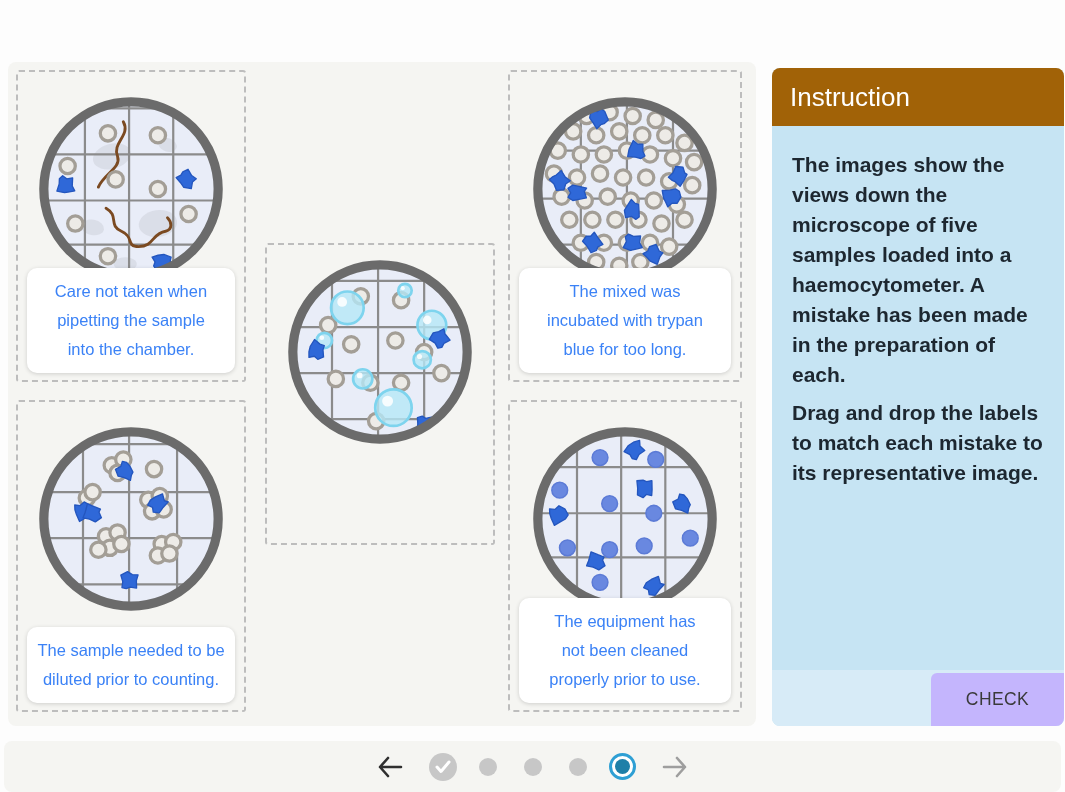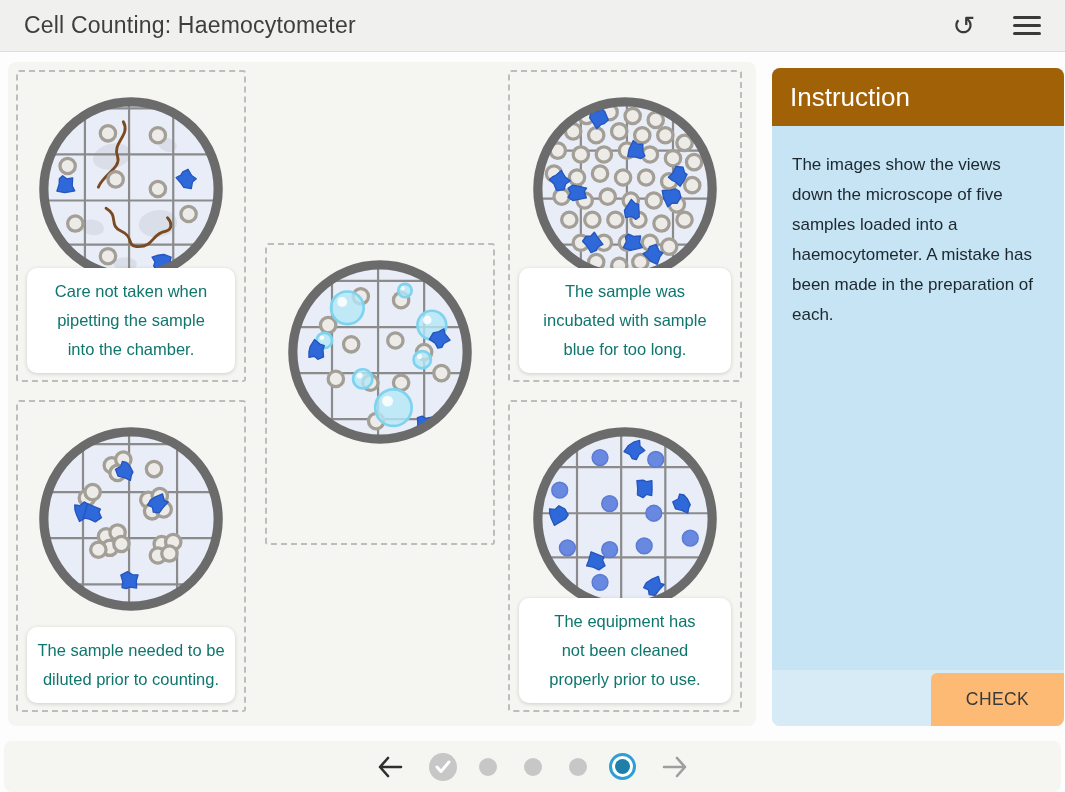--- a/index.html
+++ b/index.html
@@ -19,64 +19,51 @@
   .zone{position:absolute;border:2px dashed #bdbdbd;border-radius:3px;box-sizing:border-box;}
   .z0{left:8px;top:8px;width:230px;height:312px;}
   .z1{left:257px;top:181px;width:230px;height:302px;}
   .z2{left:500px;top:8px;width:234px;height:312px;}
   .z3{left:8px;top:338px;width:230px;height:312px;}
   .z4{left:500px;top:338px;width:234px;height:312px;}
   .scope{display:block;margin:21px auto 0;width:192px;height:192px;}
   .z1 .scope{margin-top:11px;}
   .label-card{position:absolute;left:9px;right:9px;bottom:7px;z-index:2;background:#ffffff;border-radius:10px;
        box-shadow:0 1px 4px rgba(0,0,0,.16);padding:9px 10px;text-align:center;
-       font-size:16.5px;line-height:29px;color:#0f766e;cursor:grab;text-wrap:balance;}
+       font-size:16.5px;line-height:29px;color:#3b82f6;cursor:grab;text-wrap:balance;}
   .z1 .label-card{bottom:5px;}
 
   
   .panel{position:absolute;left:772px;top:68px;width:292px;height:658px;background:#c6e4f3;border-radius:8px;}
   .panel-hd{height:58px;background:#a16207;border-radius:8px 8px 0 0;display:flex;align-items:center;
        padding:0 18px;color:#ffffff;font-size:26px;font-weight:400;}
-  .panel-bd{padding:24px 20px 0 20px;font-size:17px;line-height:30px;color:#1d2730;}
+  .panel-bd{padding:24px 20px 0 20px;font-size:21px;line-height:30px;color:#1d2730;font-weight:bold;}
   .panel-bd p{margin:0 0 8px 0;}
   .panel-bd p:last-child{margin:0;}
   .panel-ft{position:absolute;left:0;right:0;bottom:0;height:56px;background:#d7ebf7;border-radius:0 0 8px 8px;}
-  .check-btn{position:absolute;right:0;bottom:0;width:133px;height:53px;background:#fdba74;border:none;
+  .check-btn{position:absolute;right:0;bottom:0;width:133px;height:53px;background:#c4b5fd;border:none;
        border-radius:6px 0 8px 0;font-family:inherit;font-size:17.5px;color:#3a3a3a;letter-spacing:.4px;cursor:pointer;}
 
   
   .bbar{position:absolute;left:4px;top:741px;width:1057px;height:51px;background:#f5f5f2;border-radius:8px;
        display:flex;align-items:center;justify-content:center;}
   .nav-btn{background:none;border:none;padding:0 6px;cursor:pointer;display:flex;align-items:center;}
   .dots{display:flex;align-items:center;margin:0 10px;}
   .slot{width:45px;display:flex;align-items:center;justify-content:center;}
   .dot{width:18px;height:18px;border-radius:50%;background:#c7c7c7;}
   .dot-done{width:28px;height:28px;border-radius:50%;background:#c7c7c7;display:flex;align-items:center;justify-content:center;}
   .dot-active{width:21px;height:21px;border-radius:50%;border:3.5px solid #2e9fd4;background:#ffffff;
        display:flex;align-items:center;justify-content:center;}
   .dot-active i{display:block;width:15px;height:15px;border-radius:50%;background:#1e7fa8;}
 </style>
 </head>
 <body>
 
 <div class="app">
 
-  <header class="hdr">
-    <h1>Cell Counting: Haemocytometer</h1>
-    <button class="icon-btn">
-      <span class="reset-glyph">↺</span>
-    </button>
-    <button class="icon-btn">
-      <span class="burger">
-          <i></i>
-          <i></i>
-          <i></i>
-        </span>
-    </button>
-  </header>
 
   <section class="stage">
     <div class="zone z0">
       <svg class="scope" viewBox="0 0 100 100">
           <defs>
             <clipPath id="clip0">
               <circle cx="50" cy="50" r="43.6"></circle>
             </clipPath>
           </defs>
           <circle cx="50" cy="50" r="46" fill="#e9edf8"></circle>
@@ -228,21 +215,21 @@
             <path d="M28.8,51.2L29.9,54.6L26.0,55.4L22.8,56.0L20.3,54.3L21.7,52.0L20.3,49.7L22.8,48.0L26.0,48.6L30.0,49.5Z" fill="#2f68d8" stroke="#2456be" stroke-width="0.7" stroke-linejoin="round"></path>
             <path d="M82.3,42.4L80.9,45.2L78.7,48.6L76.3,46.3L74.6,45.5L72.6,43.9L75.0,41.5L76.4,38.3L80.2,38.6L81.1,41.6Z" fill="#2f68d8" stroke="#2456be" stroke-width="0.7" stroke-linejoin="round"></path>
             <path d="M79.1,54.2L77.2,57.4L74.5,57.4L72.3,59.3L71.2,56.9L70.1,54.7L69.4,50.8L73.4,50.6L76.3,49.9L78.3,51.2Z" fill="#2f68d8" stroke="#2456be" stroke-width="0.7" stroke-linejoin="round"></path>
             <path d="M57.3,61.6L57.4,64.5L55.6,65.8L53.5,64.3L50.3,64.9L49.7,61.1L51.4,58.4L53.3,55.4L55.3,57.5L57.1,58.0Z" fill="#2f68d8" stroke="#2456be" stroke-width="0.7" stroke-linejoin="round"></path>
             <path d="M38.5,78.9L35.9,80.1L35.1,82.0L32.3,83.2L30.4,80.0L27.9,77.2L29.8,74.6L32.1,74.6L34.0,72.5L35.7,75.1Z" fill="#2f68d8" stroke="#2456be" stroke-width="0.7" stroke-linejoin="round"></path>
             <path d="M57.6,78.0L59.0,80.5L55.8,81.3L52.8,82.0L49.1,80.5L50.7,77.4L50.2,74.9L51.8,73.5L54.4,74.7L58.1,74.5Z" fill="#2f68d8" stroke="#2456be" stroke-width="0.7" stroke-linejoin="round"></path>
             <path d="M69.7,83.2L68.1,85.5L66.8,89.2L63.2,87.6L61.5,85.7L59.4,83.7L61.9,82.3L62.8,80.0L66.2,78.9L67.9,82.4Z" fill="#2f68d8" stroke="#2456be" stroke-width="0.7" stroke-linejoin="round"></path>
           </g>
           <circle cx="50" cy="50" r="45.4" fill="none" stroke="#6b6b6b" stroke-width="4.8"></circle>
         </svg>
-      <div class="label-card">The sample was incubated with sample blue for too long.</div>
+      <div class="label-card">The mixed was incubated with trypan blue for too long.</div>
     </div>
     <div class="zone z4">
       <svg class="scope" viewBox="0 0 100 100">
           <defs>
             <clipPath id="clip4">
               <circle cx="50" cy="50" r="43.6"></circle>
             </clipPath>
           </defs>
           <circle cx="50" cy="50" r="46" fill="#e9edf8"></circle>
           <g clip-path="url(#clip4)">
@@ -322,20 +309,21 @@
       <div class="label-card">The sample needed to be diluted prior to counting.</div>
     </div>
   </section>
 
   <aside class="panel">
     <div class="panel-hd">
       <span>Instruction</span>
     </div>
     <div class="panel-bd">
       <p>The images show the views down the microscope of five samples loaded into a haemocytometer. A mistake has been made in the preparation of each.</p>
+      <p><b>Drag and drop the labels</b><span> to match each mistake to its representative image.</span></p>
     </div>
     <div class="panel-ft">
       <button class="check-btn">CHECK</button>
     </div>
   </aside>
 
   <nav class="bbar">
     <button class="nav-btn">
       <svg width="28" height="22" viewBox="0 0 28 22">
         <path d="M12 2 L4 11 L12 20 M4 11 H25" fill="none" stroke="#2f2f2f" stroke-width="2.6" stroke-linecap="round" stroke-linejoin="round"></path>

